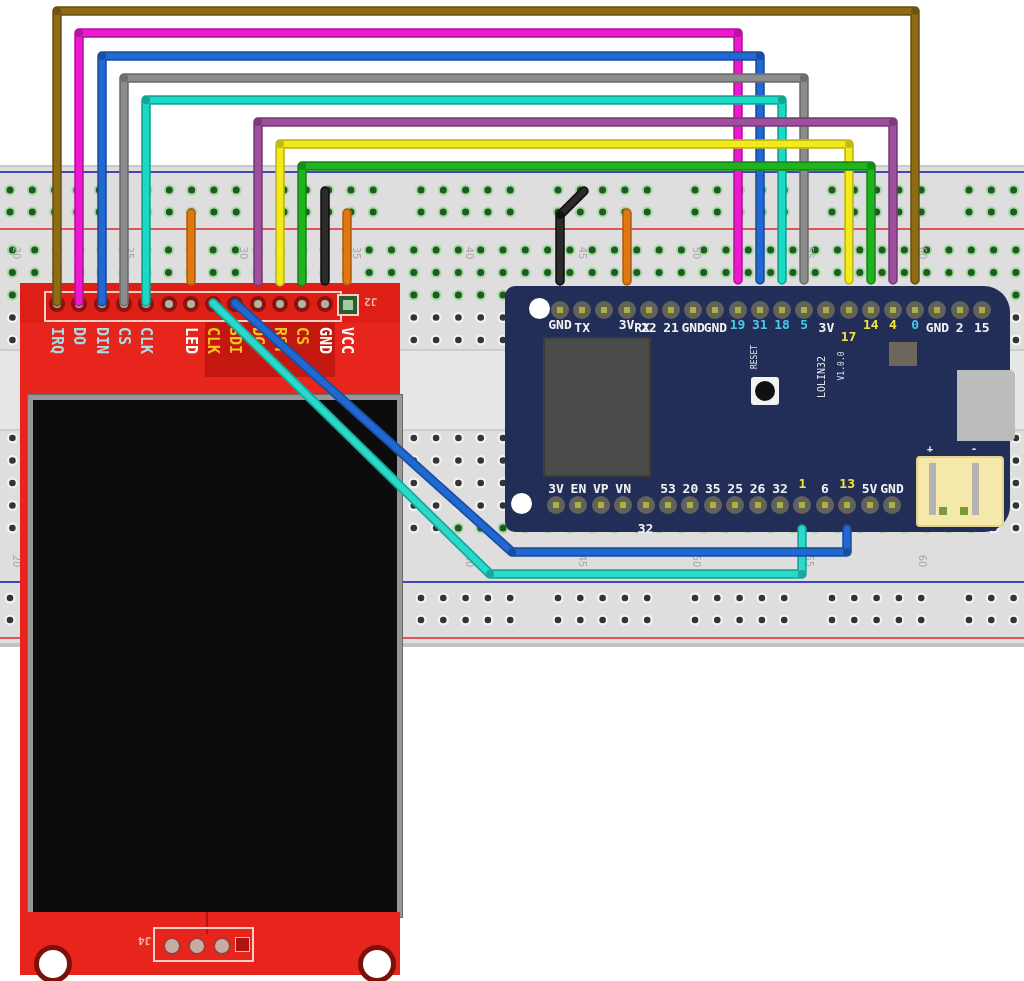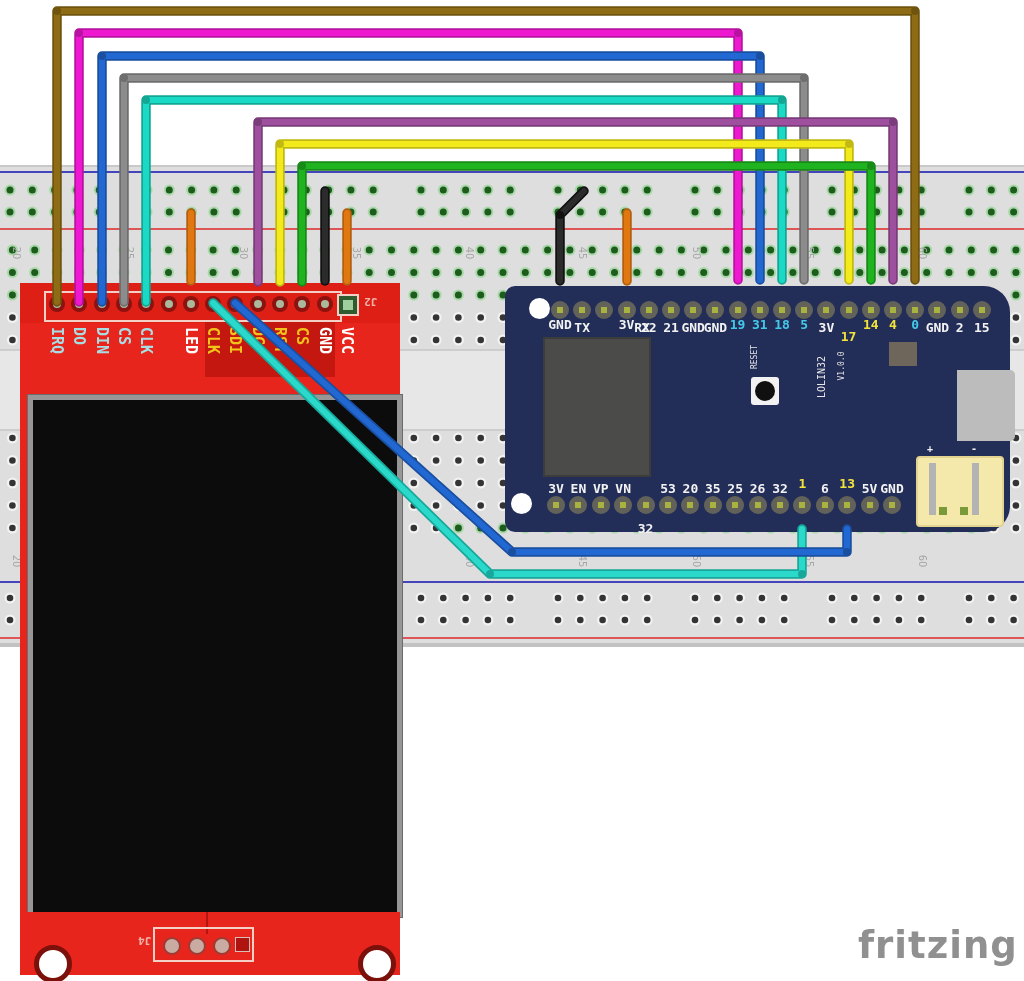--- a/index.html
+++ b/index.html
@@ -1609,14 +1609,13 @@
       <polyline points="213,303 490,574 802,574 802,529" fill="none" stroke="#17a89b" stroke-width="9.5" stroke-linecap="round" stroke-linejoin="round"></polyline>
       <polyline points="213,303 490,574 802,574 802,529" fill="none" stroke="#2bd9cb" stroke-width="6" stroke-linecap="round" stroke-linejoin="round"></polyline>
       <circle cx="490" cy="574" r="4" fill="#17a89b"></circle>
       <circle cx="802" cy="574" r="4" fill="#17a89b"></circle>
       <polyline points="235,303 512,552 847,552 847,529" fill="none" stroke="#1a4fa0" stroke-width="9.5" stroke-linecap="round" stroke-linejoin="round"></polyline>
       <polyline points="235,303 512,552 847,552 847,529" fill="none" stroke="#2268d2" stroke-width="6" stroke-linecap="round" stroke-linejoin="round"></polyline>
       <circle cx="512" cy="552" r="4" fill="#1a4fa0"></circle>
       <circle cx="847" cy="552" r="4" fill="#1a4fa0"></circle>
     </svg>
 
-  <div id="logo" class="abs">fritzing</div>
 </div>
 
 </body></html>

